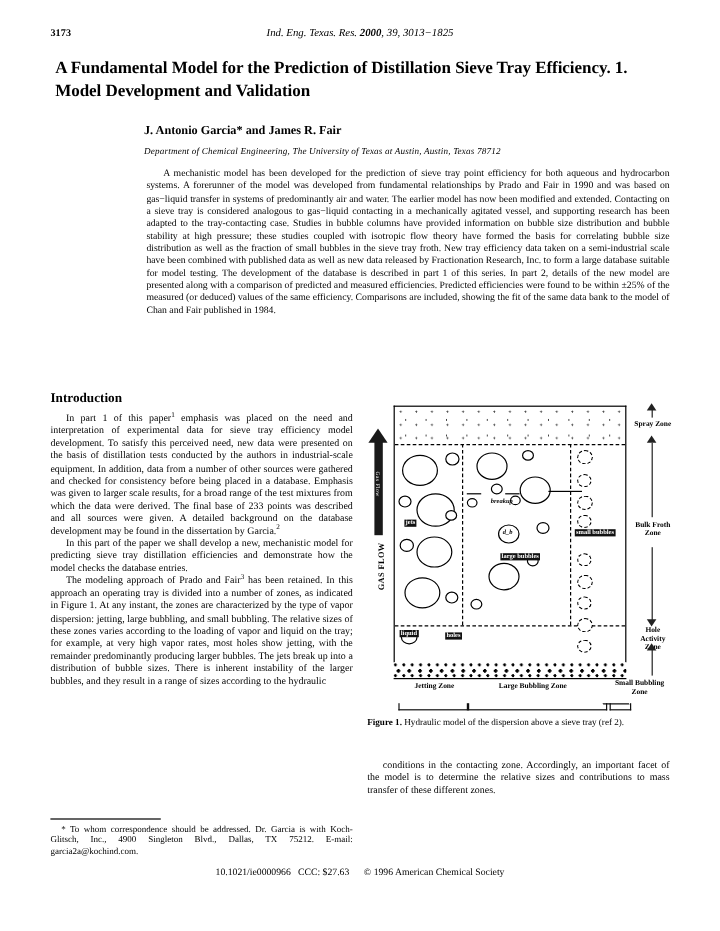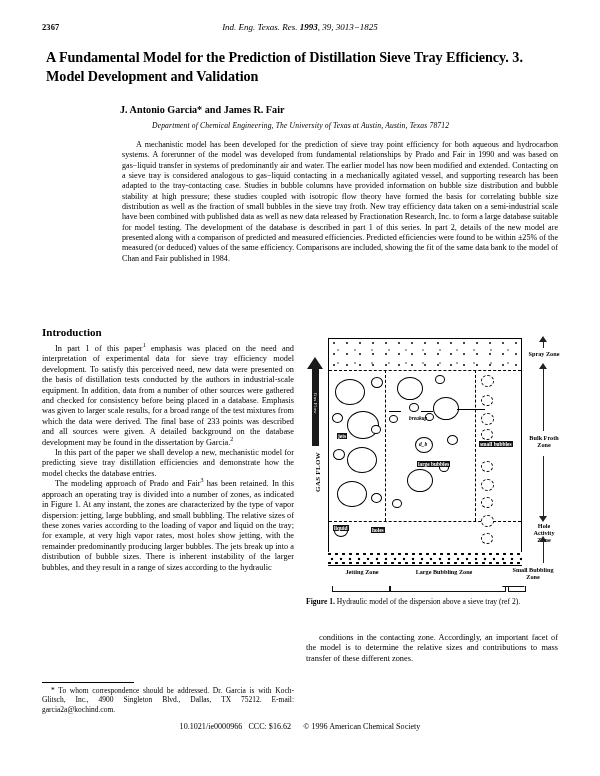--- a/index.html
+++ b/index.html
@@ -63,21 +63,20 @@
     font-weight: bold;
     font-size: 10.2px;
   }
   .affil {
     position: absolute;
     left: 120px; top: 121px;
     width: 440px;
     font-style: italic;
     font-size: 7.6px;
     letter-spacing: 0.15px;
-    margin-left: 32px;
   }
 
   
   .abstract {
     position: absolute;
     left: 122px; top: 140px;
     width: 436px;
     font-size: 8.1px;
     line-height: 10.35px;
     text-align: justify;
@@ -360,25 +359,25 @@
     position: absolute;
     border-top: 1.2px solid #000;
   }
 </style>
 </head>
 <body>
 
 <div class="page">
 
   <div class="runhead">
-    <div class="folio">2367</div>
-    <div class="journal"><i>Ind. Eng. Texas. Res. </i><b>1993</b><i>, 39, 3013−1825</i></div>
+    <div class="folio">3173</div>
+    <div class="journal"><i>Ind. Eng. Texas. Res. </i><b>2000</b><i>, 39, 3013−1825</i></div>
   </div>
 
-  <div class="title">A Fundamental Model for the Prediction of Distillation Sieve Tray Efficiency. 3. Model Development and Validation</div>
+  <div class="title">A Fundamental Model for the Prediction of Distillation Sieve Tray Efficiency. 1. Model Development and Validation</div>
   <div class="authors">J. Antonio Garcia* and James R. Fair</div>
   <div class="affil">Department of Chemical Engineering, The University of Texas at Austin, Austin, Texas 78712</div>
 
   <div class="abstract">A mechanistic model has been developed for the prediction of sieve tray point efficiency for both aqueous and hydrocarbon systems. A forerunner of the model was developed from fundamental relationships by Prado and Fair in 1990 and was based on gas−liquid transfer in systems of predominantly air and water. The earlier model has now been modified and extended. Contacting on a sieve tray is considered analogous to gas−liquid contacting in a mechanically agitated vessel, and supporting research has been adapted to the tray-contacting case. Studies in bubble columns have provided information on bubble size distribution and bubble stability at high pressure; these studies coupled with isotropic flow theory have formed the basis for correlating bubble size distribution as well as the fraction of small bubbles in the sieve tray froth. New tray efficiency data taken on a semi-industrial scale have been combined with published data as well as new data released by Fractionation Research, Inc. to form a large database suitable for model testing. The development of the database is described in part 1 of this series. In part 2, details of the new model are presented along with a comparison of predicted and measured efficiencies. Predicted efficiencies were found to be within ±25% of the measured (or deduced) values of the same efficiency. Comparisons are included, showing the fit of the same data bank to the model of Chan and Fair published in 1984.</div>
 
   <div class="col-left">
     <h2 class="sec">Introduction</h2>
     <p class="body"><span>In part 1 of this paper</span><sup>1</sup><span> emphasis was placed on the need and interpretation of experimental data for sieve tray efficiency model development. To satisfy this perceived need, new data were presented on the basis of distillation tests conducted by the authors in industrial-scale equipment. In addition, data from a number of other sources were gathered and checked for consistency before being placed in a database. Emphasis was given to larger scale results, for a broad range of the test mixtures from which the data were derived. The final base of 233 points was described and all sources were given. A detailed background on the database development may be found in the dissertation by Garcia.</span><sup>2</sup></p>
     <p class="body">In this part of the paper we shall develop a new, mechanistic model for predicting sieve tray distillation efficiencies and demonstrate how the model checks the database entries.</p>
 
@@ -478,16 +477,16 @@
   <div class="fig-caption"><b>Figure 1.</b><span> Hydraulic model of the dispersion above a sieve tray (ref 2).</span></div>
 
   <div class="col-right" style="top:633px;">
     <p class="body">conditions in the contacting zone. Accordingly, an important facet of the model is to determine the relative sizes and contributions to mass transfer of these different zones.</p>
   </div>
 
   <div class="rule"></div>
   <div class="footnote">* To whom correspondence should be addressed. Dr. Garcia is with Koch-Glitsch, Inc., 4900 Singleton Blvd., Dallas, TX 75212. E-mail: garcia2a@kochind.com.</div>
 
   <div class="pubinfo">
-    <div class="l1"><span>10.1021/ie0000966</span> <span>CCC: $16.62</span> &nbsp;&nbsp; <span>© 1996 American Chemical Society</span></div>
+    <div class="l1"><span>10.1021/ie0000966</span> <span>CCC: $27.63</span> &nbsp;&nbsp; <span>© 1996 American Chemical Society</span></div>
   </div>
 
 </div>
 
 </body></html>

